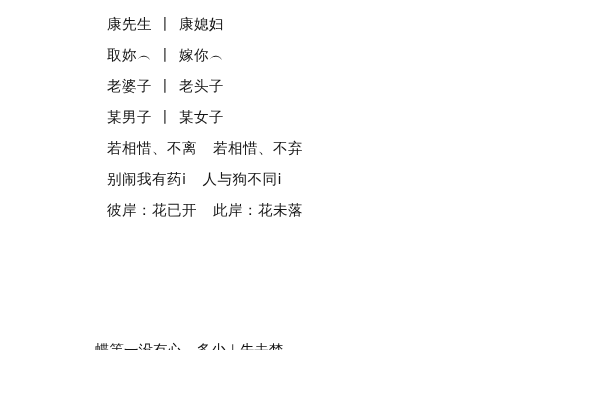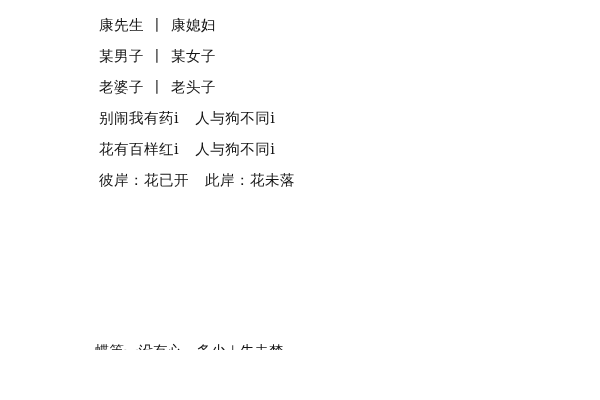--- a/index.html
+++ b/index.html
@@ -12,21 +12,22 @@
     background: #ffffff;
     font-family: "Liberation Serif", "DejaVu Serif", serif;
     color: #1a1a1a;
     overflow: hidden;
   }
   .page {
     width: 600px;
     height: 344px;
     position: relative;
     box-sizing: border-box;
-    padding: 10px 0 0 4px;
+    padding: 10px 0 0 12px;
+    font-family: Liberation Mono, monospace;
   }
   .content {
     margin-left: 95px;
     margin-right: 40px;
   }
   .line {
     font-size: 14.5px;
     line-height: 31px;
     white-space: nowrap;
     letter-spacing: 0.5px;
@@ -59,41 +60,44 @@
 </head>
 <body>
 
 <div class="page">
   <div class="content">
 
     <div class="line">
       <span>康先生</span><span class="sep">丨</span><span>康媳妇</span>
     </div>
 
+    <div class="line">
+      <span>取妳︵</span><span class="sep">丨</span><span>嫁你︵</span>
+    </div>
 
+
+    <div class="line">
+      <span>老婆子</span><span class="sep">丨</span><span>老头子</span>
+    </div>
 
     <div class="line">
       <span>某男子</span><span class="sep">丨</span><span>某女子</span>
     </div>
 
-    <div class="line">
-      <span>老婆子</span><span class="sep">丨</span><span>老头子</span>
-    </div>
 
 
 
-
+    <div class="line">
+      <span>若相惜、不离</span><span class="gap-wide"></span><span>若相惜、不弃</span>
+    </div>
 
     <div class="line">
       <span>别闹我有药ⅰ</span><span class="gap-wide"></span><span>人与狗不同ⅰ</span>
     </div>
 
-    <div class="line">
-      <span>花有百样红ⅰ</span><span class="gap-wide"></span><span>人与狗不同ⅰ</span>
-    </div>
 
     <div class="line">
       <span>彼岸：花已开</span><span class="gap-wide"></span><span>此岸：花未落</span>
     </div>
 
   </div>
 
   <div class="clipped">蝶等一没有心，多少｜先去梦</div>
 </div>
 

